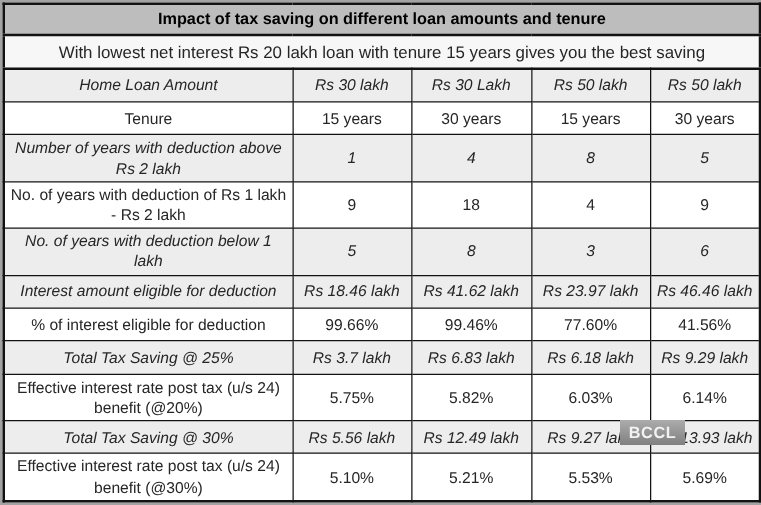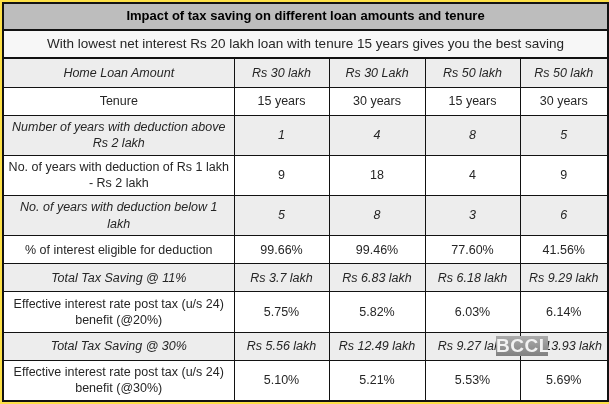--- a/index.html
+++ b/index.html
@@ -11,21 +11,21 @@
     --text-color:#262626;
     --title-color:#000000;
     --watermark-bg:#949494;
     --watermark-text:#f2f2f2;
   }
   html,body{margin:0;padding:0;background:#ffffff;}
   .canvas{
     position:relative;
     width:609px;height:404px;
     box-sizing:border-box;
-    background:#fde047;
+    background:#a3a3a3;
     padding:2px;
     font-family:"Liberation Sans","DejaVu Sans",sans-serif;
   }
   table.main{
     width:605px;height:400px;
     border-collapse:collapse;
     table-layout:fixed;
     border:2px solid var(--border-color);
     background:var(--plain-bg);
   }
@@ -55,21 +55,21 @@
   }
   tr.data-row td{height:22px;}
   tr.data-row.shade td{background:var(--shade-bg);font-style:italic;}
   tr.data-row.plain td{background:var(--plain-bg);}
   .watermark{
     position:absolute;
     left:496px;top:336px;
     width:52px;height:20px;
     line-height:20px;
     text-align:center;
-    font-size:19px;
+    font-size:13px;
     font-weight:bold;
     letter-spacing:0.5px;
     color:var(--watermark-text);
     background:linear-gradient(180deg, rgba(175,175,175,0.88), rgba(125,125,125,0.88));
     background-color:var(--watermark-bg);
   }
 </style>
 </head>
 <body>
 
@@ -117,29 +117,36 @@
       <td class="value-cell">4</td>
       <td class="value-cell">9</td>
     </tr>
         <tr class="data-row shade">
       <td class="label-cell">No. of years with deduction below 1 lakh</td>
       <td class="value-cell">5</td>
       <td class="value-cell">8</td>
       <td class="value-cell">3</td>
       <td class="value-cell">6</td>
     </tr>
+        <tr class="data-row shade">
+      <td class="label-cell">Interest amount eligible for deduction</td>
+      <td class="value-cell">Rs 18.46 lakh</td>
+      <td class="value-cell">Rs 41.62 lakh</td>
+      <td class="value-cell">Rs 23.97 lakh</td>
+      <td class="value-cell">Rs 46.46 lakh</td>
+    </tr>
         <tr class="data-row plain">
       <td class="label-cell">% of interest eligible for deduction</td>
       <td class="value-cell">99.66%</td>
       <td class="value-cell">99.46%</td>
       <td class="value-cell">77.60%</td>
       <td class="value-cell">41.56%</td>
     </tr>
         <tr class="data-row shade">
-      <td class="label-cell">Total Tax Saving @ 11%</td>
+      <td class="label-cell">Total Tax Saving @ 25%</td>
       <td class="value-cell">Rs 3.7 lakh</td>
       <td class="value-cell">Rs 6.83 lakh</td>
       <td class="value-cell">Rs 6.18 lakh</td>
       <td class="value-cell">Rs 9.29 lakh</td>
     </tr>
         <tr class="data-row plain">
       <td class="label-cell">Effective interest rate post tax (u/s 24) benefit (@20%)</td>
       <td class="value-cell">5.75%</td>
       <td class="value-cell">5.82%</td>
       <td class="value-cell">6.03%</td>

